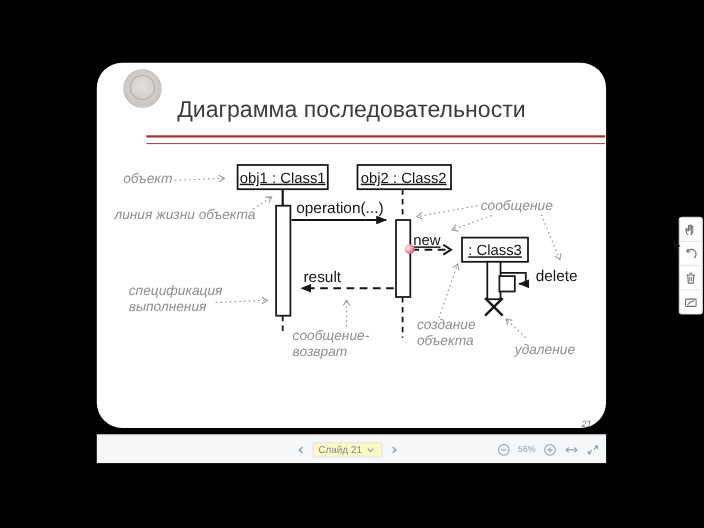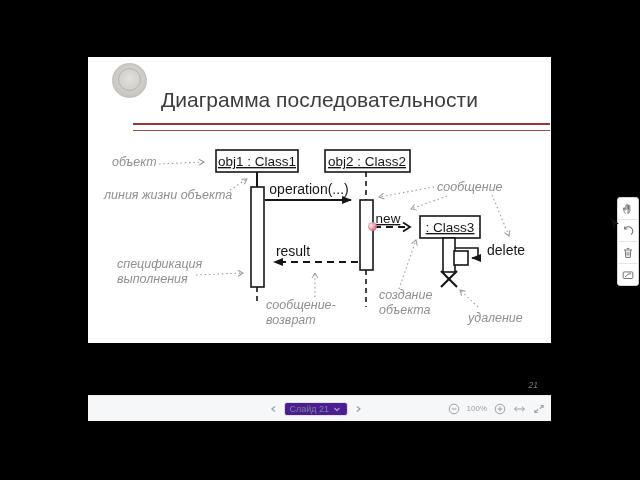--- a/index.html
+++ b/index.html
@@ -1,37 +1,37 @@
 <!DOCTYPE html>
 <html><head>
 <meta charset="utf-8">
 <style>
   html,body{margin:0;padding:0;background:#000;}
   .screen{position:relative;width:640px;height:480px;background:#000;overflow:hidden;
           font-family:"Liberation Sans",sans-serif;}
-  .viewer{position:absolute;left:88px;top:57px;width:463px;height:286px;background:#fff;}
+  .viewer{position:absolute;left:88px;top:57px;width:463px;height:332px;background:#fff;border-radius:23px;}
   .logo{position:absolute;left:24px;top:6px;width:33px;height:33px;border-radius:50%;
         background:radial-gradient(circle at 50% 45%, #e3e1dd 0%, #cfccc7 55%, #bdbab4 100%);
         border:1px solid #c2bfb9;}
   .logo-inner{position:absolute;left:5px;top:4px;width:21px;height:21px;border-radius:50%;
         border:1px solid #b5b2ac;}
   .slide-title{position:absolute;left:0;top:31px;width:463px;text-align:center;
         font-size:21px;color:#3d3d3d;}
   .accent-line{position:absolute;left:45px;top:66px;width:417px;height:5px;
         border-top:2px solid #9c3434;border-bottom:1px solid #a84b4b;}
   .page-number{position:absolute;left:430px;top:323px;width:20px;text-align:right;
         font-size:8.5px;color:#7a7a7a;font-style:italic;}
   .statusbar{position:absolute;left:0;top:338px;width:463px;height:25px;background:#f6f7f8;
         border-top:1px solid #e9eaec;display:flex;align-items:center;}
   .nav-center{position:absolute;left:50%;top:0;height:25px;transform:translateX(-54%);
         display:flex;align-items:center;gap:5px;}
   .icon-btn{display:flex;align-items:center;justify-content:center;background:none;border:none;
         padding:0;cursor:pointer;}
   .slide-pill{display:flex;align-items:center;gap:3px;border:1px solid #e1e4e8;border-radius:3px;
-        padding:1px 5px;background:#4c1d95;cursor:pointer;}
+        padding:1px 5px;background:#fef9c3;cursor:pointer;}
   .slide-pill span{font-size:9px;color:#7f8893;white-space:nowrap;}
   .zoom-controls{position:absolute;right:6px;top:0;height:25px;display:flex;align-items:center;gap:7px;}
   .zoom-level{font-size:8px;color:#98a1ab;}
   .palette{position:absolute;left:617px;top:197px;width:20px;background:#fff;
         border:1px solid #d8d8d8;border-radius:3px;box-shadow:0 1px 2px rgba(0,0,0,.4);}
   .palette-btn{width:20px;height:21px;display:flex;align-items:center;justify-content:center;
         border-bottom:1px solid #e6e6e6;cursor:pointer;}
   .palette-btn:last-child{border-bottom:none;}
   .cursor-mark{position:absolute;left:611px;top:218px;width:8px;height:10px;
         clip-path:polygon(0 0,100% 60%,45% 62%,60% 100%,38% 95%,0 0);background:#111;}
@@ -75,21 +75,21 @@
           </svg>
         </button>
       </div>
       <div class="zoom-controls">
         <button class="icon-btn">
           <svg width="12" height="12" viewBox="0 0 12 12">
             <circle cx="6" cy="6" r="4.8" fill="none" stroke="#98a1ab" stroke-width="1"></circle>
             <line x1="3.6" y1="6" x2="8.4" y2="6" stroke="#98a1ab" stroke-width="1"></line>
           </svg>
         </button>
-        <span class="zoom-level">100%</span>
+        <span class="zoom-level">56%</span>
         <button class="icon-btn">
           <svg width="12" height="12" viewBox="0 0 12 12">
             <circle cx="6" cy="6" r="4.8" fill="none" stroke="#98a1ab" stroke-width="1"></circle>
             <line x1="3.6" y1="6" x2="8.4" y2="6" stroke="#98a1ab" stroke-width="1"></line>
             <line x1="6" y1="3.6" x2="6" y2="8.4" stroke="#98a1ab" stroke-width="1"></line>
           </svg>
         </button>
         <button class="icon-btn">
           <svg width="13" height="10" viewBox="0 0 13 10">
             <line x1="1.5" y1="5" x2="11.5" y2="5" stroke="#98a1ab" stroke-width="1"></line>

